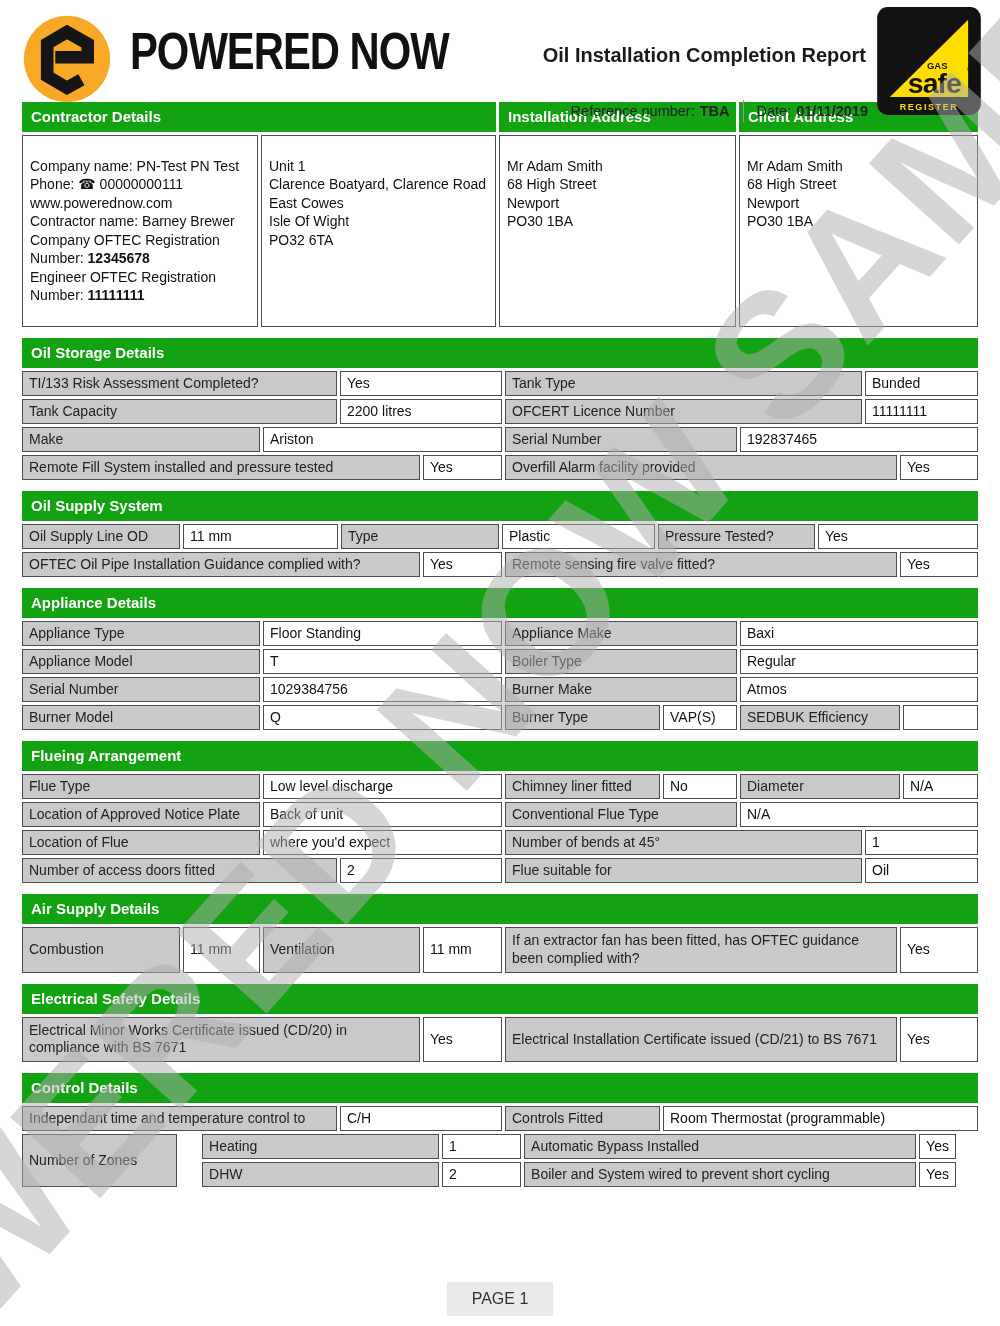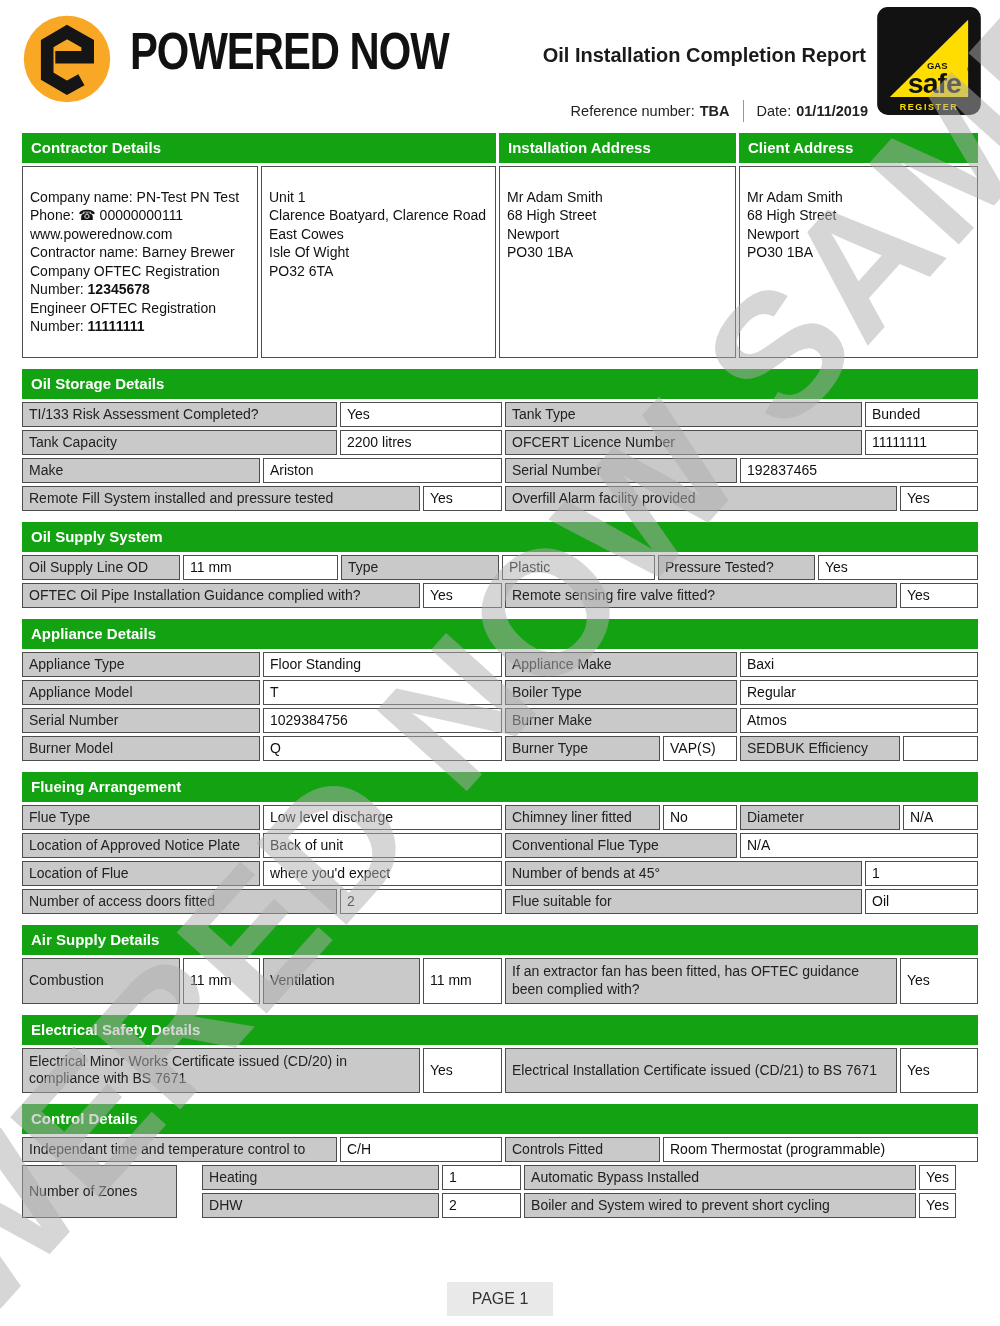--- a/index.html
+++ b/index.html
@@ -4,21 +4,21 @@
 <style>
   html,body{margin:0;padding:0;}
   body{
     width:1000px;height:1326px;position:relative;overflow:hidden;
     background:#ffffff;color:#1d1d1d;
     font-family:"Liberation Sans", sans-serif;
   }
   .content{position:absolute;left:22px;top:0;width:956px;}
 
   
-  .header{position:relative;height:133px;}
+  .header{position:relative;height:102px;}
   .logo-wrap{position:absolute;left:0;top:14px;width:90px;height:90px;}
   .brand{
     position:absolute;left:108px;top:22px;
     font-size:41px;font-weight:700;letter-spacing:-1px;color:#111;
     transform:scale(1.02,1.28);transform-origin:left top;white-space:nowrap;
   }
   .title{
     position:absolute;right:112px;top:44px;
     font-size:20px;font-weight:700;color:#1a1a1a;white-space:nowrap;
   }

